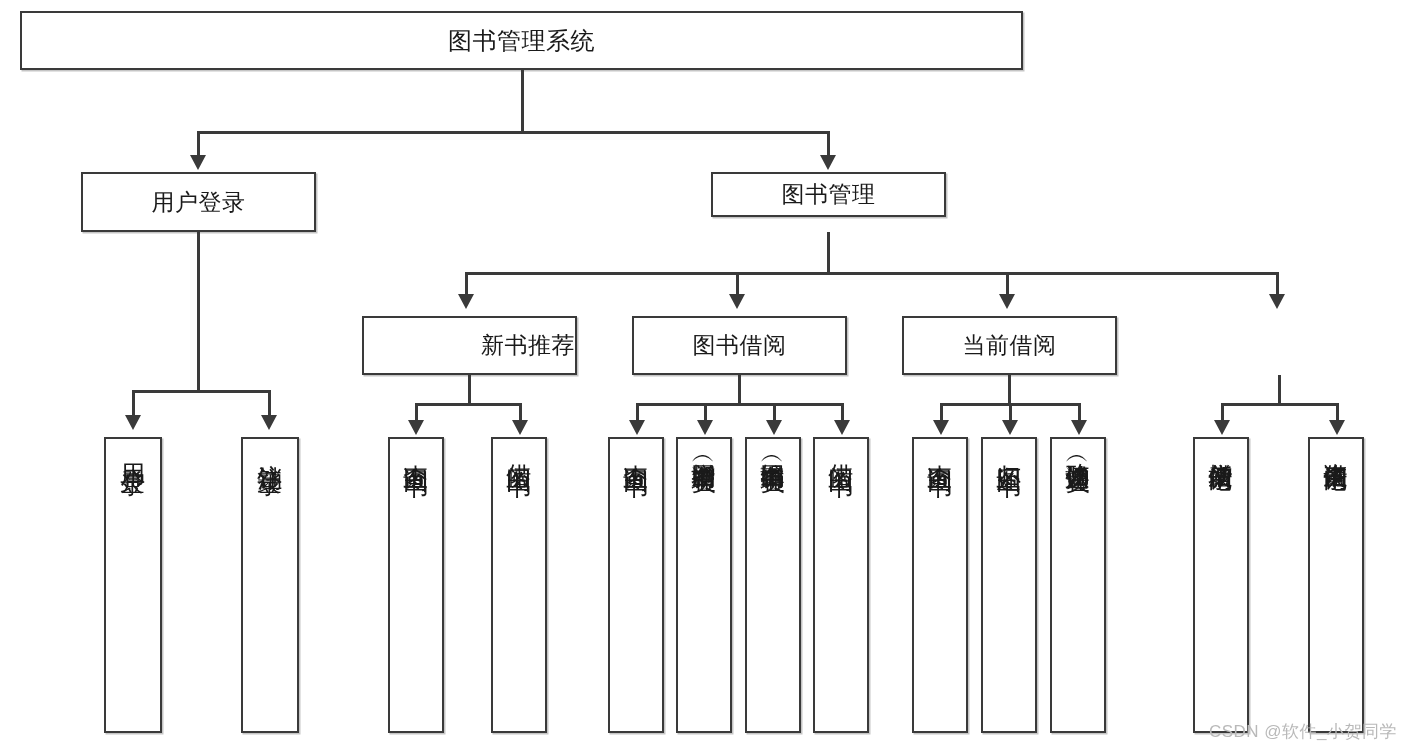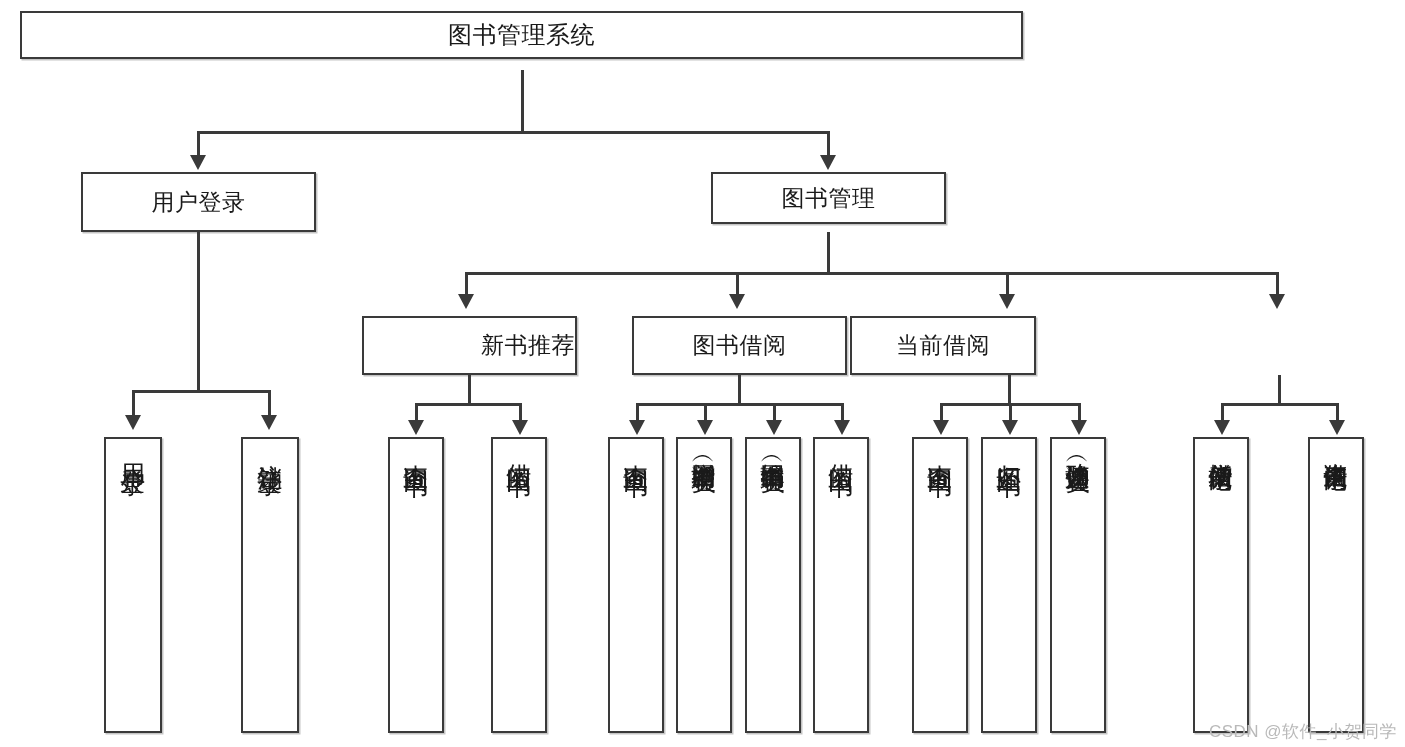--- a/index.html
+++ b/index.html
@@ -77,35 +77,35 @@
     letter-spacing:0.5px;
     white-space:nowrap;
     pointer-events:none;
   }
 </style>
 </head>
 <body>
 
 <div id="diagram">
 
-  <div class="node horiz root" style="left:20px;top:11px;width:1003px;height:48px;">
+  <div class="node horiz root" style="left:20px;top:11px;width:1003px;height:59px;">
     <span class="node-label">图书管理系统</span>
   </div>
 
   <div class="conn vline" style="left:521px;top:70px;height:63px;"></div>
   <div class="conn hline" style="left:197px;top:131px;width:632px;"></div>
   <div class="conn vline" style="left:197px;top:131px;height:26px;"></div>
   <div class="arrow" style="left:190px;top:155px;"></div>
   <div class="conn vline" style="left:827px;top:131px;height:26px;"></div>
   <div class="arrow" style="left:820px;top:155px;"></div>
 
   <div class="node horiz" style="left:81px;top:172px;width:235px;height:60px;">
     <span class="node-label">用户登录</span>
   </div>
-  <div class="node horiz" style="left:711px;top:172px;width:235px;height:52px;">
+  <div class="node horiz" style="left:711px;top:172px;width:235px;height:45px;">
     <span class="node-label">图书管理</span>
   </div>
 
   <div class="conn vline" style="left:197px;top:232px;height:160px;"></div>
   <div class="conn hline" style="left:132px;top:390px;width:138px;"></div>
   <div class="conn vline" style="left:132px;top:390px;height:27px;"></div>
   <div class="arrow" style="left:125px;top:415px;"></div>
   <div class="conn vline" style="left:268px;top:390px;height:27px;"></div>
   <div class="arrow" style="left:261px;top:415px;"></div>
 
@@ -119,21 +119,21 @@
   <div class="arrow" style="left:999px;top:294px;"></div>
   <div class="conn vline" style="left:1276px;top:272px;height:24px;"></div>
   <div class="arrow" style="left:1269px;top:294px;"></div>
 
   <div class="node horiz" style="left:362px;top:316px;width:215px;height:59px;justify-content:flex-end;">
     <span class="node-label">新书推荐</span>
   </div>
   <div class="node horiz" style="left:632px;top:316px;width:215px;height:59px;">
     <span class="node-label">图书借阅</span>
   </div>
-  <div class="node horiz" style="left:850px;top:316px;width:186px;height:59px;text-align:center;">
+  <div class="node horiz" style="left:902px;top:316px;width:215px;height:59px;text-align:center;">
     <span class="node-label">当前借阅</span>
   </div>
 
   <div class="conn vline" style="left:468px;top:375px;height:30px;"></div>
   <div class="conn hline" style="left:415px;top:403px;width:106px;"></div>
   <div class="conn vline" style="left:415px;top:403px;height:19px;"></div>
   <div class="arrow" style="left:408px;top:420px;"></div>
   <div class="conn vline" style="left:519px;top:403px;height:19px;"></div>
   <div class="arrow" style="left:512px;top:420px;"></div>
 

